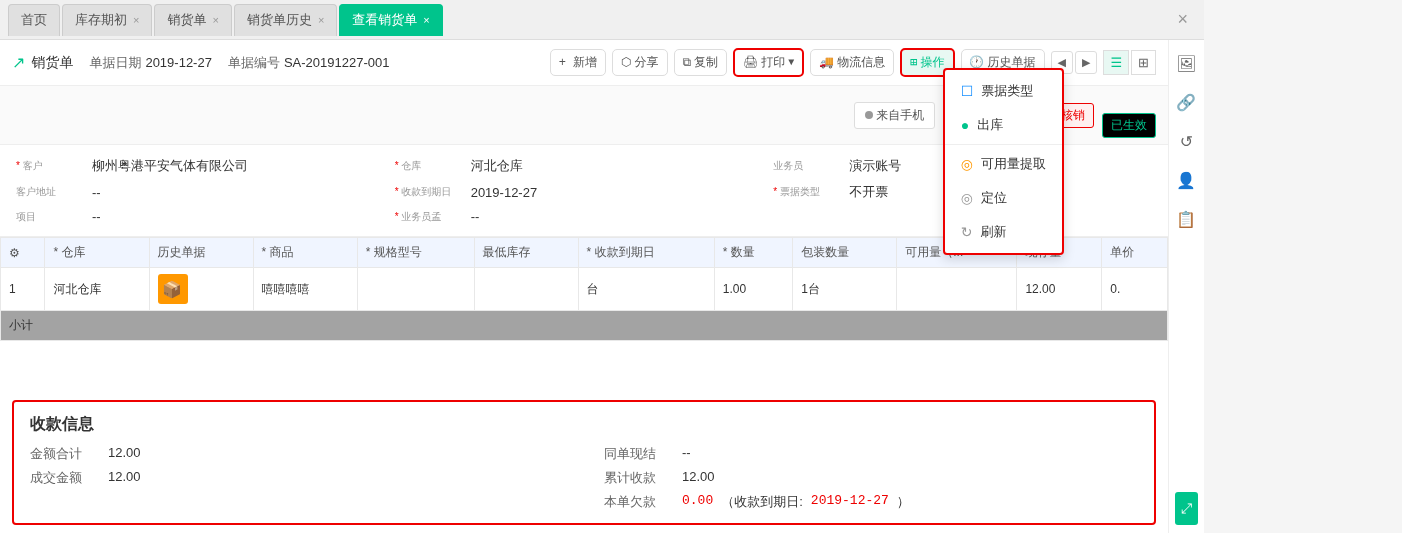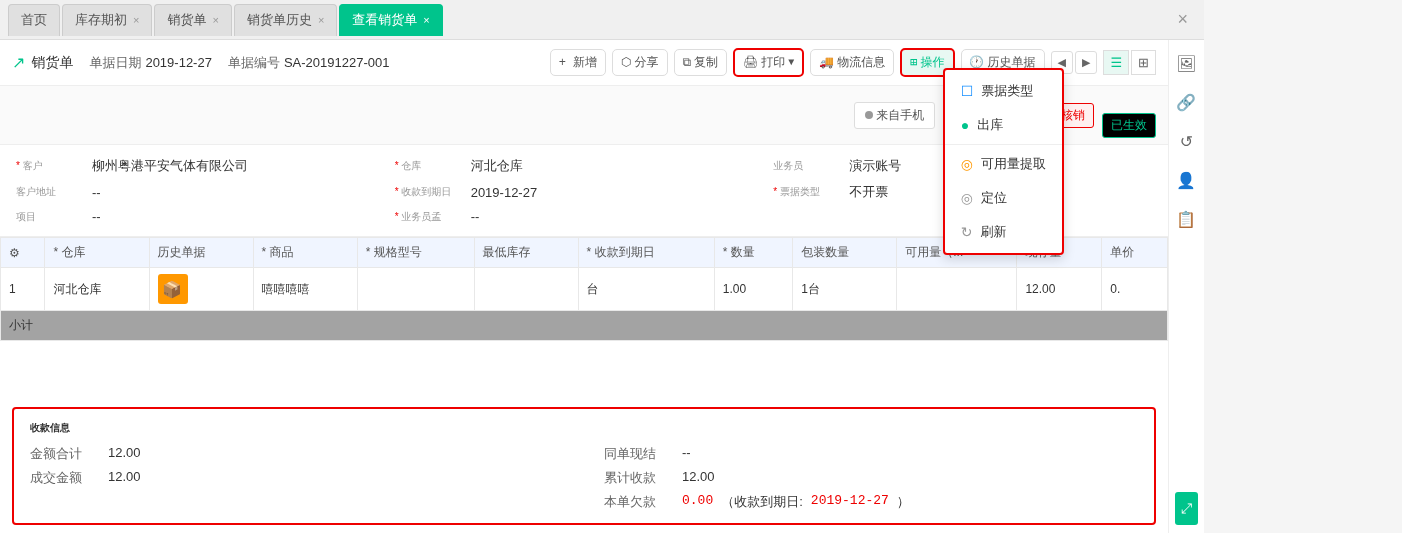--- a/index.html
+++ b/index.html
@@ -81,21 +81,21 @@
     }
     .data-table td { border: 1px solid #e8e8e8; padding: 6px 8px; background: #fff; }
     .data-table tr.subtotal td { background: #a3a3a3; }
     .product-img { width: 30px; height: 30px; background: #ff9800; border-radius: 3px; display: flex; align-items: center; justify-content: center; color: #fff; font-size: 16px; }
 
     
     .bottom-panel {
       border: 2px solid #e00; border-radius: 4px; margin: 8px 12px;
       padding: 12px 16px; background: #fff;
     }
-    .bottom-panel-title { font-size: 10px; font-weight: bold; margin-bottom: 10px; color: #333; }
+    .bottom-panel-title { font-size: 16px; font-weight: bold; margin-bottom: 10px; color: #333; }
     .bottom-grid { display: grid; grid-template-columns: 1fr 1fr; gap: 6px 40px; }
     .bottom-row { display: flex; align-items: flex-start; gap: 8px; }
     .bottom-label { color: #666; font-size: 13px; min-width: 70px; }
     .bottom-value { color: #333; font-size: 13px; }
     .bottom-value.red { color: #e00; font-family: Liberation Mono, monospace; }
 
     
     .dropdown-overlay {
       position: absolute; top: 68px; right: 140px;
       background: #fff; border: 1px solid #ddd; border-radius: 4px;

